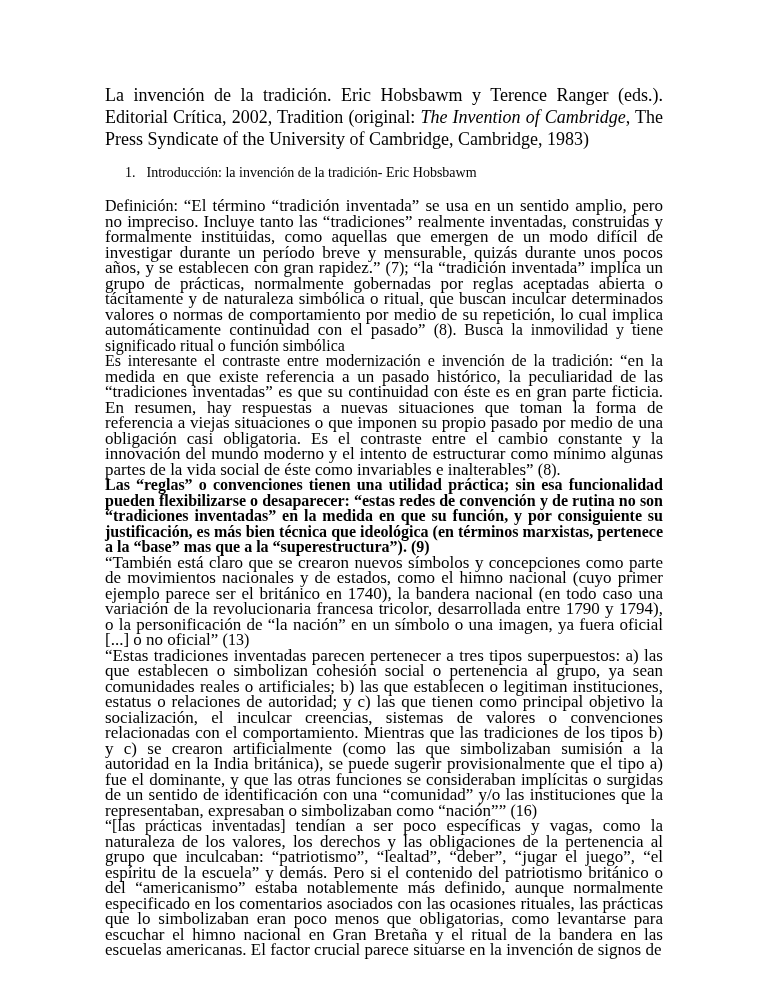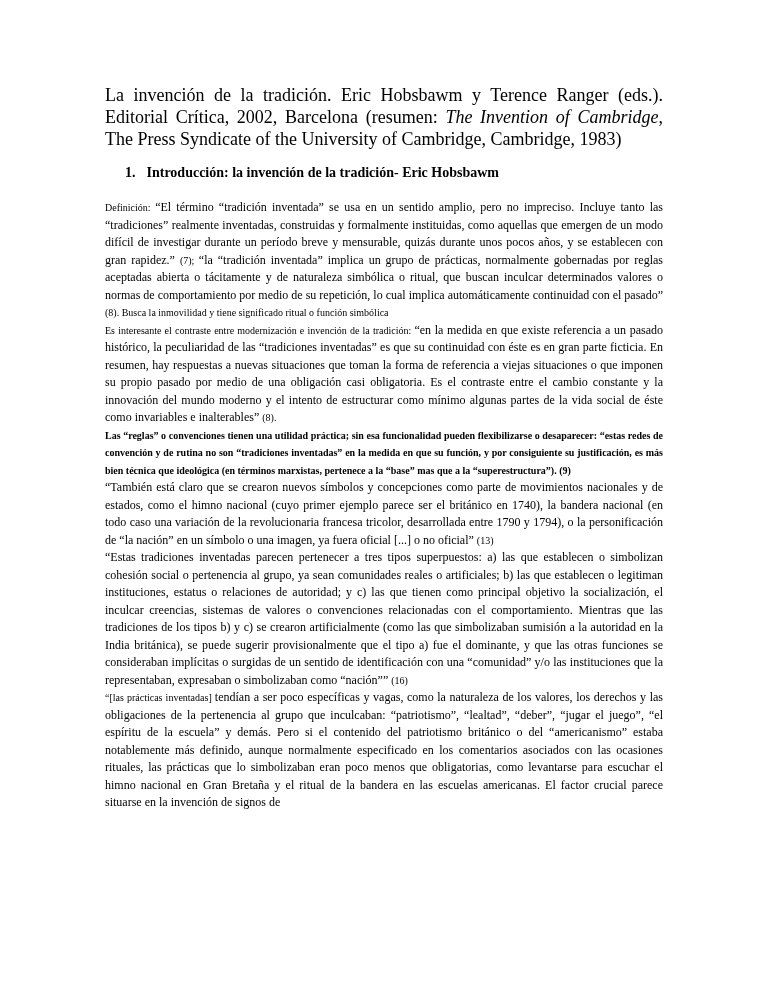--- a/index.html
+++ b/index.html
@@ -23,45 +23,45 @@
   .doc-title {
     font-size: 18px;
     line-height: 22px;
     text-align: justify;
     margin: 0 0 14px 0;
   }
   .doc-title .it { font-style: italic; }
   .section-heading {
     font-size: 14px;
     line-height: 18px;
-    font-weight: bold;
+    font-weight: normal;
     margin: 0 0 16px 0;
     padding-left: 20px;
   }
   .section-heading .num { margin-right: 11px; }
   p.para {
     margin: 0;
     text-align: justify;
     line-height: 15.5px;
     hyphens: none;
   }
-  .sm { font-size: 12px; line-height: 15.5px; }
-  .lg { font-size: 10px;   line-height: 15.5px; }
+  .sm { font-size: 17px; line-height: 15.5px; }
+  .lg { font-size: 16px;   line-height: 15.5px; }
   .mb17 { margin-bottom: 17px; }
   .mb12 { margin-bottom: 12px; }
   .mb16 { margin-bottom: 16px; font-weight: bold; }
   .mb18 { margin-bottom: 18px; }
   .mb4  { margin-bottom: 4px; }
 </style>
 </head>
 <body>
 
 <div class="page">
 
-  <p class="doc-title"><span>La invención de la tradición. Eric Hobsbawm y Terence Ranger (eds.). Editorial Crítica, 2002, Barcelona (resumen: </span><span class="it">The Invention of Cambridge</span><span>, The Press Syndicate of the University of Cambridge, Cambridge, 1983)</span></p>
+  <p class="doc-title"><span>La invención de la tradición. Eric Hobsbawm y Terence Ranger (eds.). Editorial Crítica, 2002, Tradition (original: </span><span class="it">The Invention of Cambridge</span><span>, The Press Syndicate of the University of Cambridge, Cambridge, 1983)</span></p>
 
   <p class="section-heading"><span class="num">1.</span><span>Introducción: la invención de la tradición- Eric Hobsbawm</span></p>
 
   <p class="para mb17"><span class="lg">Definición: </span><span class="sm">“El término “tradición inventada” se usa en un sentido amplio, pero no impreciso. Incluye tanto las “tradiciones” realmente inventadas, construidas y formalmente instituidas, como aquellas que emergen de un modo difícil de investigar durante un período breve y mensurable, quizás durante unos pocos años, y se establecen con gran rapidez.” </span><span class="lg">(7); </span><span class="sm">“la “tradición inventada” implica un grupo de prácticas, normalmente gobernadas por reglas aceptadas abierta o tácitamente y de naturaleza simbólica o ritual, que buscan inculcar determinados valores o normas de comportamiento por medio de su repetición, lo cual implica automáticamente continuidad con el pasado” </span><span class="lg">(8). Busca la inmovilidad y tiene significado ritual o función simbólica</span></p>
 
   <p class="para mb12"><span class="lg">Es interesante el contraste entre modernización e invención de la tradición: </span><span class="sm">“en la medida en que existe referencia a un pasado histórico, la peculiaridad de las “tradiciones inventadas” es que su continuidad con éste es en gran parte ficticia. En resumen, hay respuestas a nuevas situaciones que toman la forma de referencia a viejas situaciones o que imponen su propio pasado por medio de una obligación casi obligatoria. Es el contraste entre el cambio constante y la innovación del mundo moderno y el intento de estructurar como mínimo algunas partes de la vida social de éste como invariables e inalterables” </span><span class="lg">(8).</span></p>
 
   <p class="para mb16"><span class="lg">Las “reglas” o convenciones tienen una utilidad práctica; sin esa funcionalidad pueden flexibilizarse o desaparecer: “estas redes de convención y de rutina no son “tradiciones inventadas” en la medida en que su función, y por consiguiente su justificación, es más bien técnica que ideológica (en términos marxistas, pertenece a la “base” mas que a la “superestructura”). (9)</span></p>
 
   <p class="para mb18"><span class="sm">“También está claro que se crearon nuevos símbolos y concepciones como parte de movimientos nacionales y de estados, como el himno nacional (cuyo primer ejemplo parece ser el británico en 1740), la bandera nacional (en todo caso una variación de la revolucionaria francesa tricolor, desarrollada entre 1790 y 1794), o la personificación de “la nación” en un símbolo o una imagen, ya fuera oficial [...] o no oficial” </span><span class="lg">(13)</span></p>

